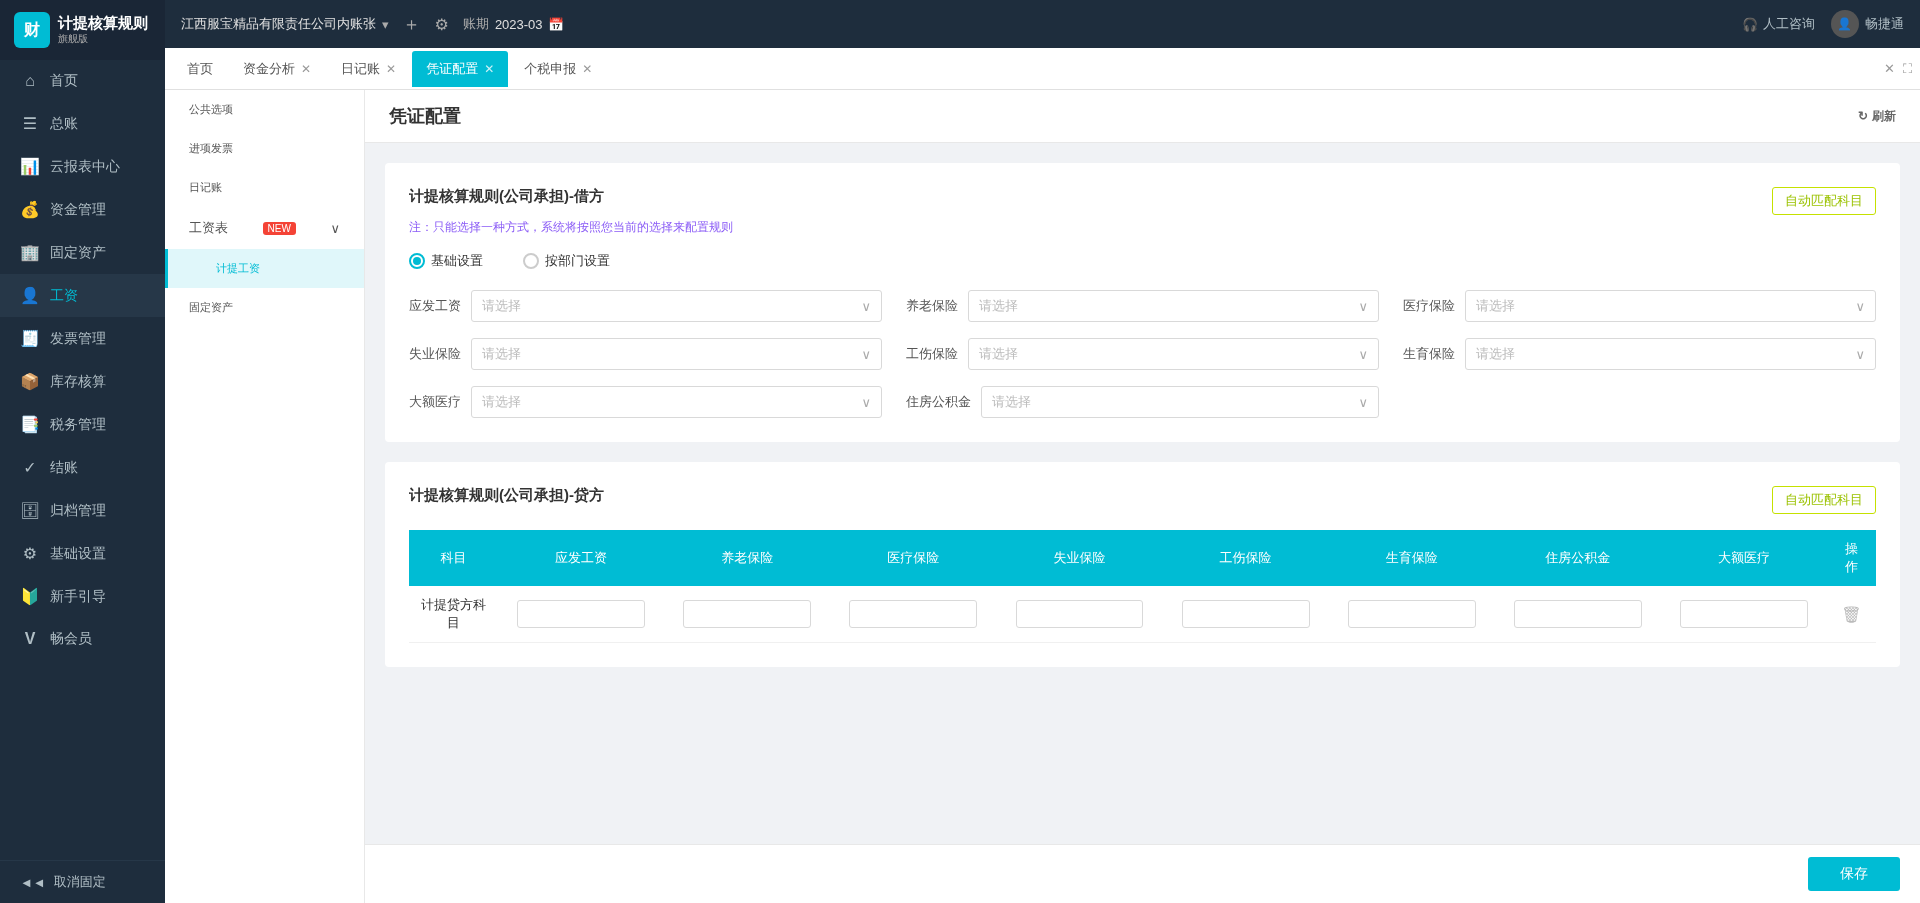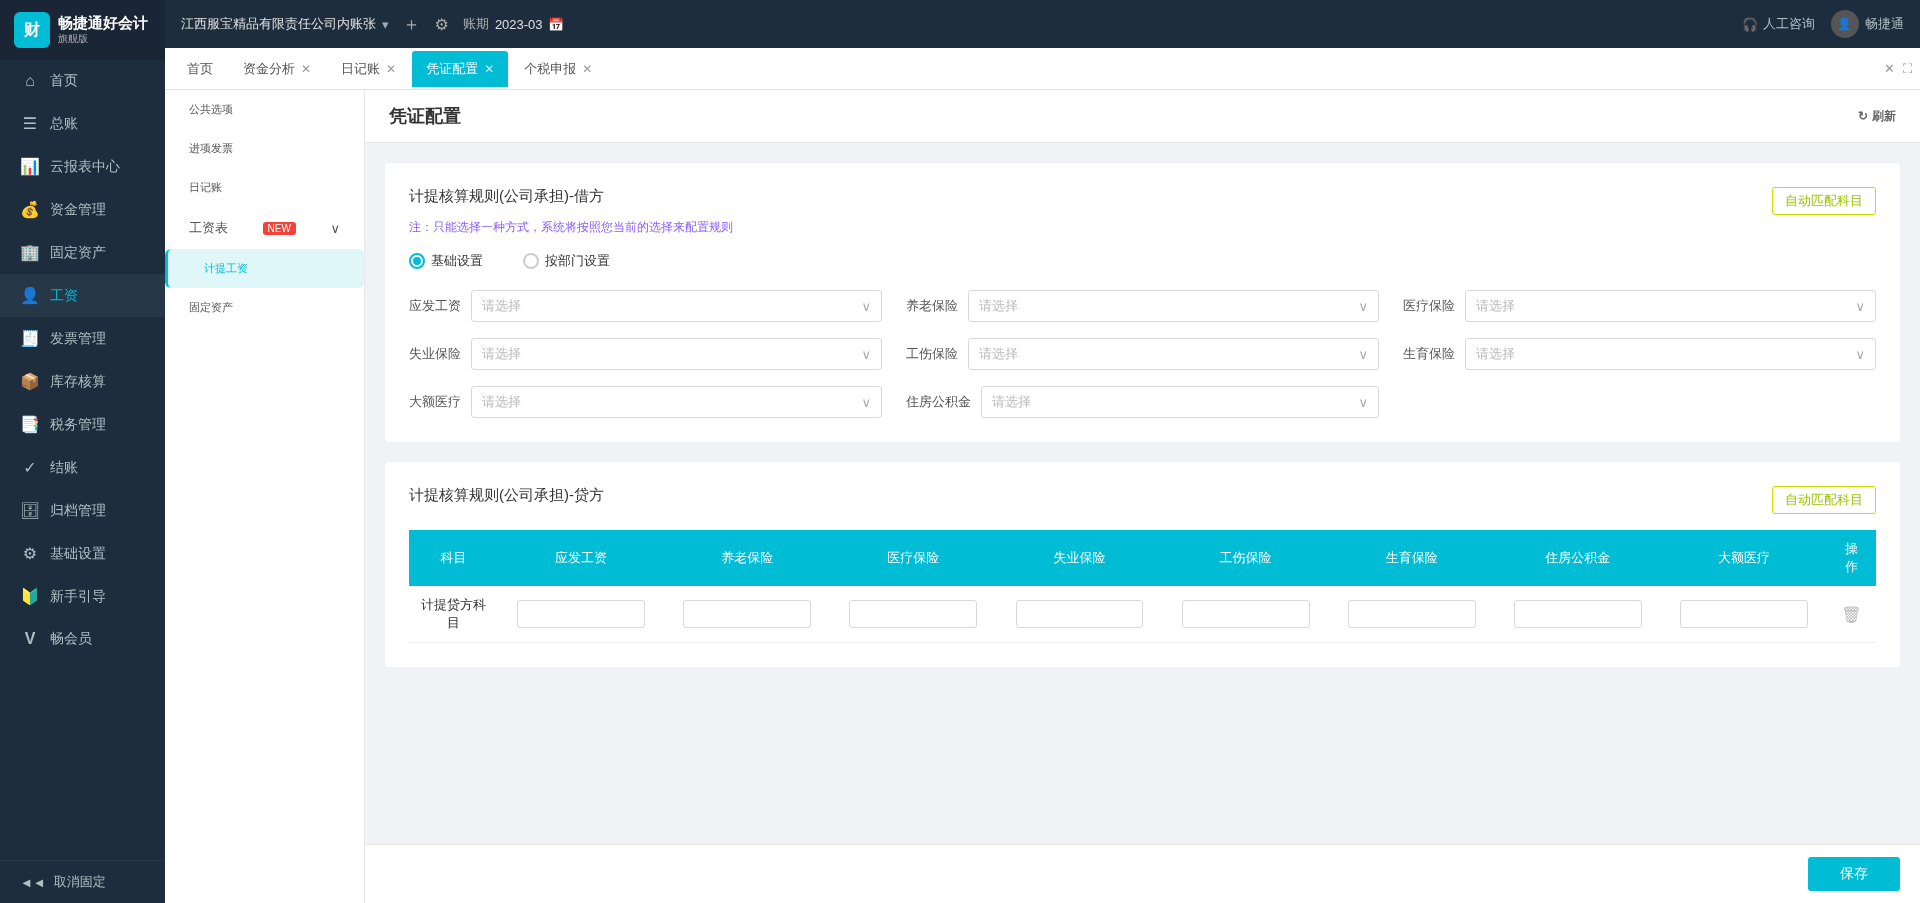--- a/index.html
+++ b/index.html
@@ -157,21 +157,21 @@
     }
 
     
     .section-card {
       background: #fff;
       border-radius: 4px;
       padding: 24px;
     }
     .section-title {
       font-size: 15px;
-      font-weight: normal;
+      font-weight: bold;
       color: #333;
       margin-bottom: 8px;
     }
     .section-note {
       font-size: 12px;
       color: #8b5cf6;
       margin-bottom: 16px;
     }
     .section-auto-btn {
       float: right;
@@ -268,21 +268,21 @@
     ::-webkit-scrollbar-track { background: #f1f1f1; }
     ::-webkit-scrollbar-thumb { background: #ccc; border-radius: 3px; }
   </style>
 </head>
 <body>
 
 <div class="sidebar">
   <div class="sidebar-logo">
     <div class="sidebar-logo-icon">财</div>
     <div>
-      <div class="sidebar-logo-text">畅捷通好会计</div>
+      <div class="sidebar-logo-text">计提核算规则</div>
       <div class="sidebar-logo-sub">旗舰版</div>
     </div>
   </div>
   <div class="sidebar-nav">
     <div class="sidebar-item">
       <span class="sidebar-item-icon">⌂</span>
       <span>首页</span>
     </div>
     <div class="sidebar-item">
       <span class="sidebar-item-icon">☰</span>
@@ -405,21 +405,21 @@
         <span>进项发票</span>
       </div>
       <div class="left-menu-item">
         <span>日记账</span>
       </div>
       <div class="left-menu-group">
         <span>工资表</span>
         <span class="badge-new">NEW</span>
         <span>∨</span>
       </div>
-      <div class="left-menu-item active" style="padding-left:36px;border-radius:6px;">
+      <div class="left-menu-item active" style="padding-left:48px;">
         <span>计提工资</span>
       </div>
       <div class="left-menu-item">
         <span>固定资产</span>
       </div>
     </div>
 
     <div class="main-content">
       <div class="page-header">
         <span>凭证配置</span>

